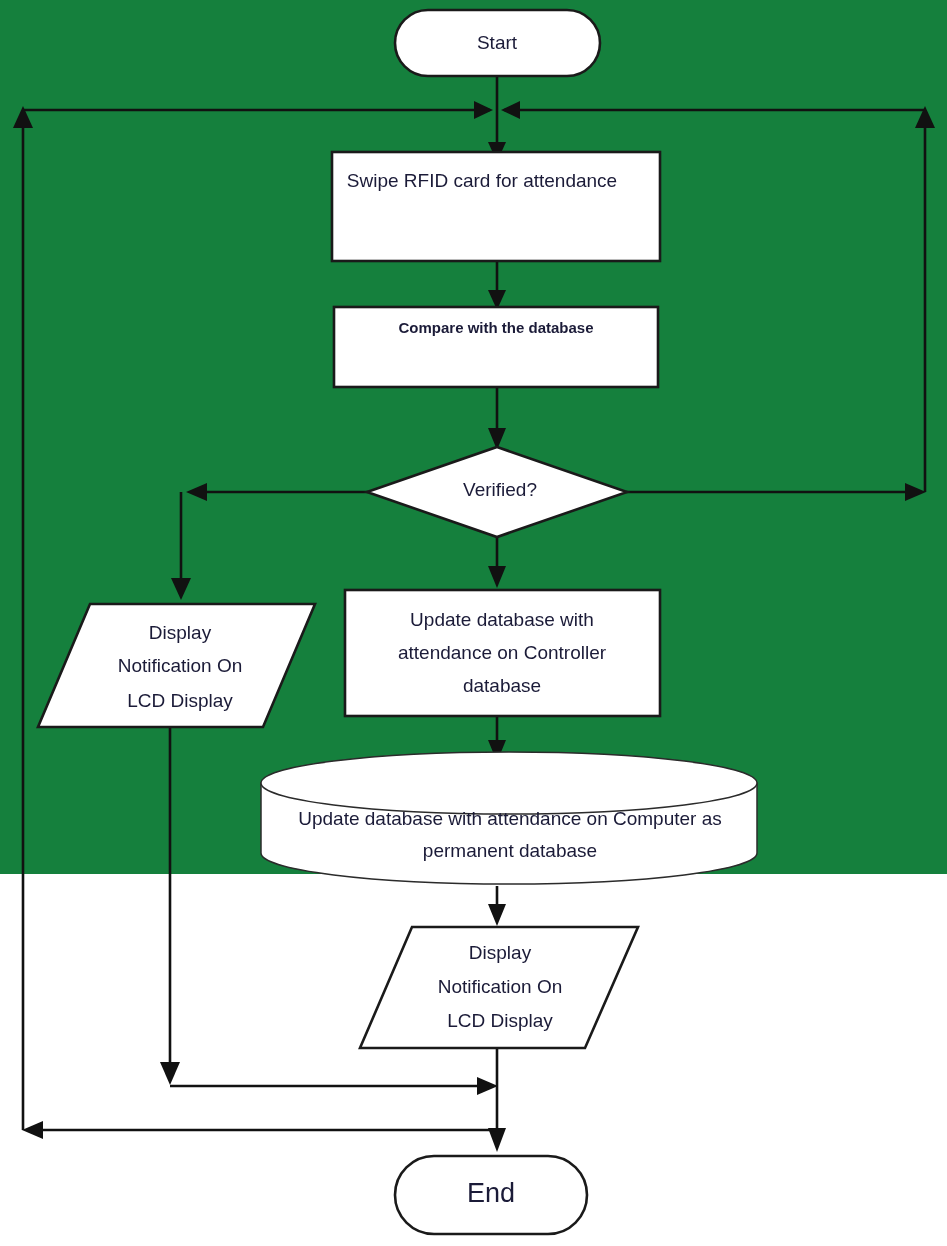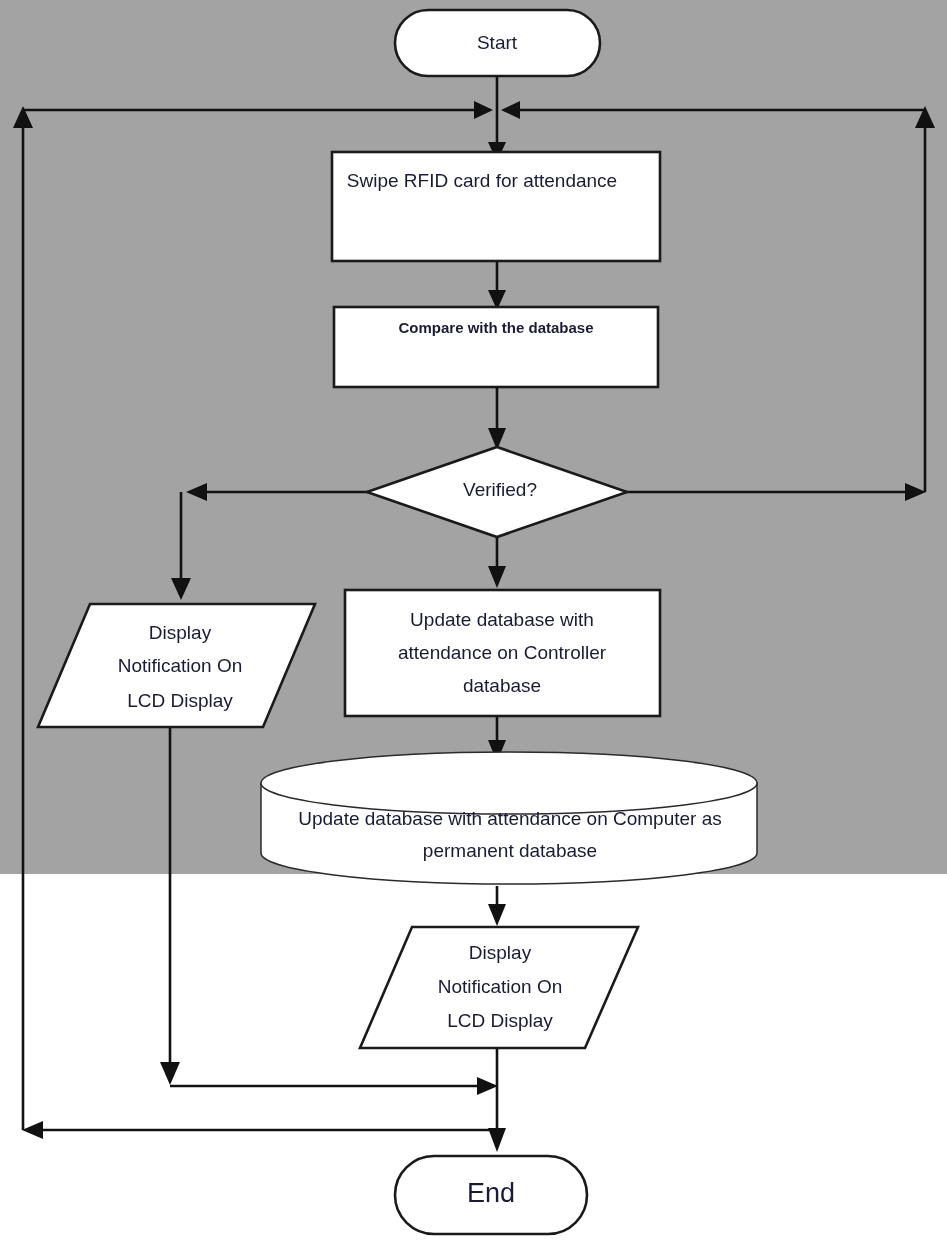--- a/index.html
+++ b/index.html
@@ -11,21 +11,21 @@
   body {
     width: 947px;
     height: 1246px;
     overflow: hidden;
     font-family: "Liberation Sans", sans-serif;
   }
   #flowchart-root {
     position: relative;
     width: 947px;
     height: 874px;
-    background: #a3a3a3;
+    background: #15803d;
   }
   svg#flow-svg {
     display: block;
     width: 947px;
     height: 1246px;
   }
   .shape-stroke-thick {
     stroke: #1a1a1a;
     stroke-width: 2.6;
     fill: #ffffff;

